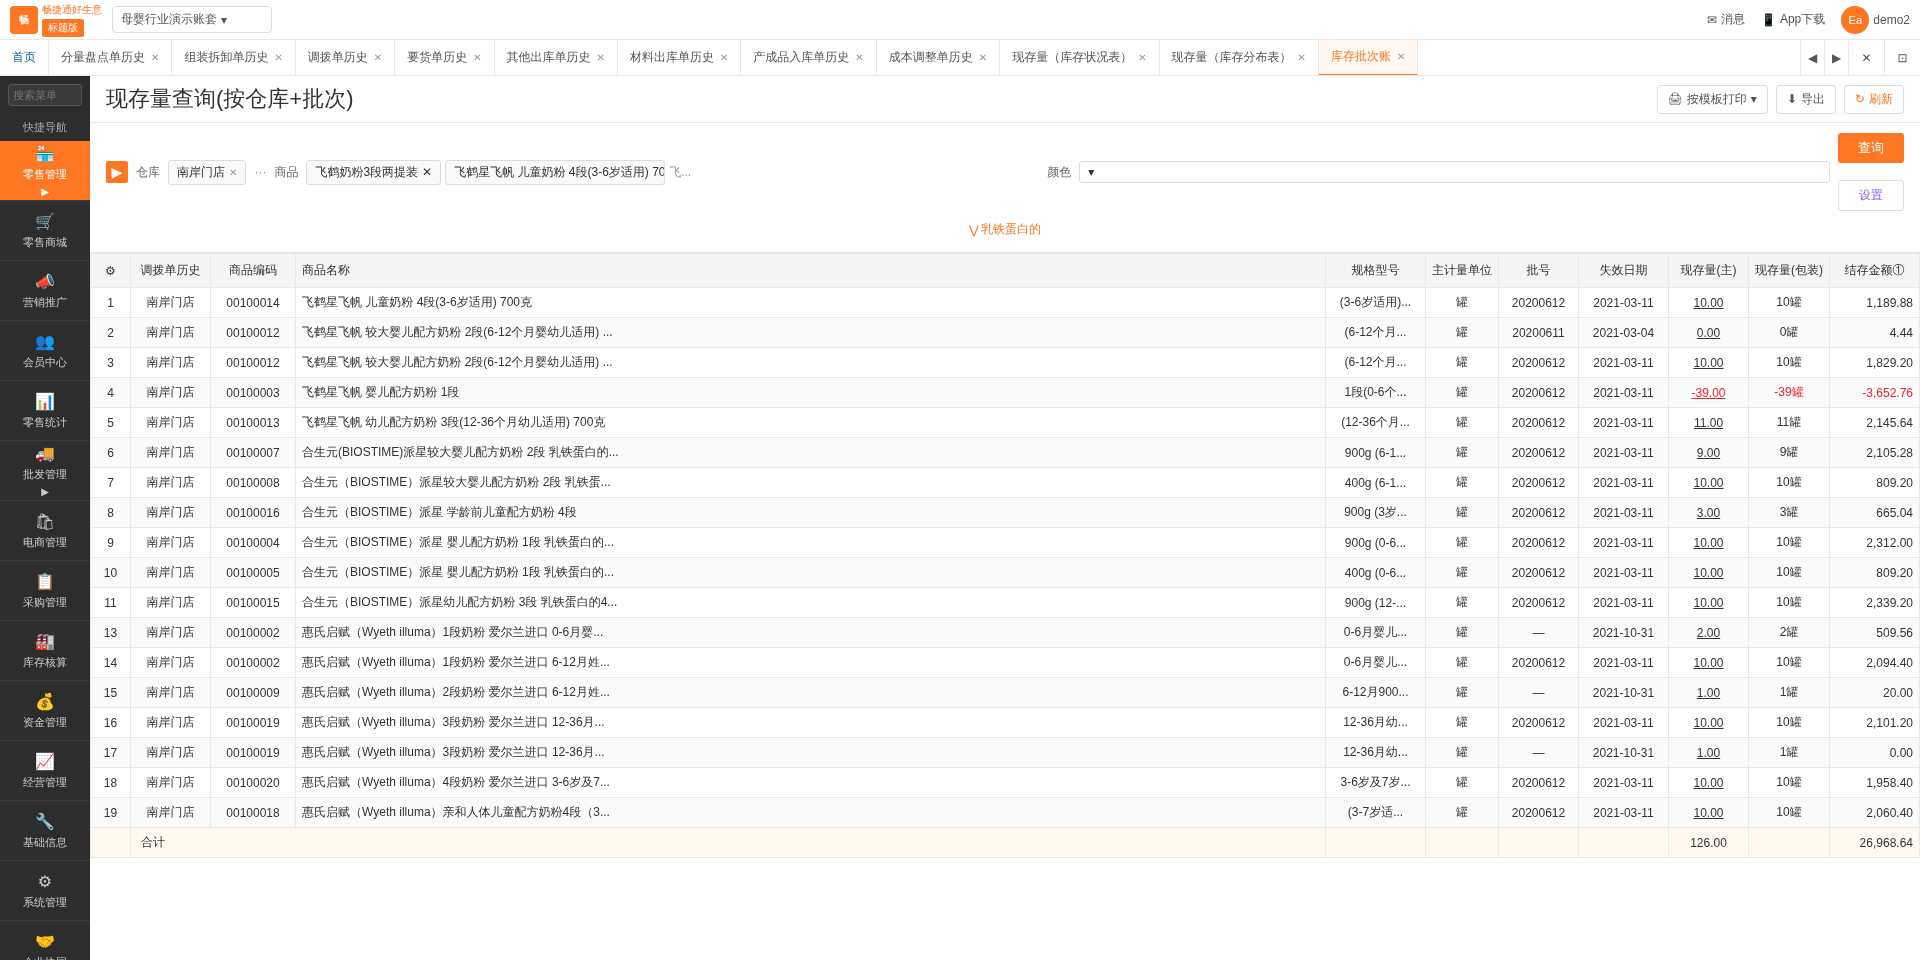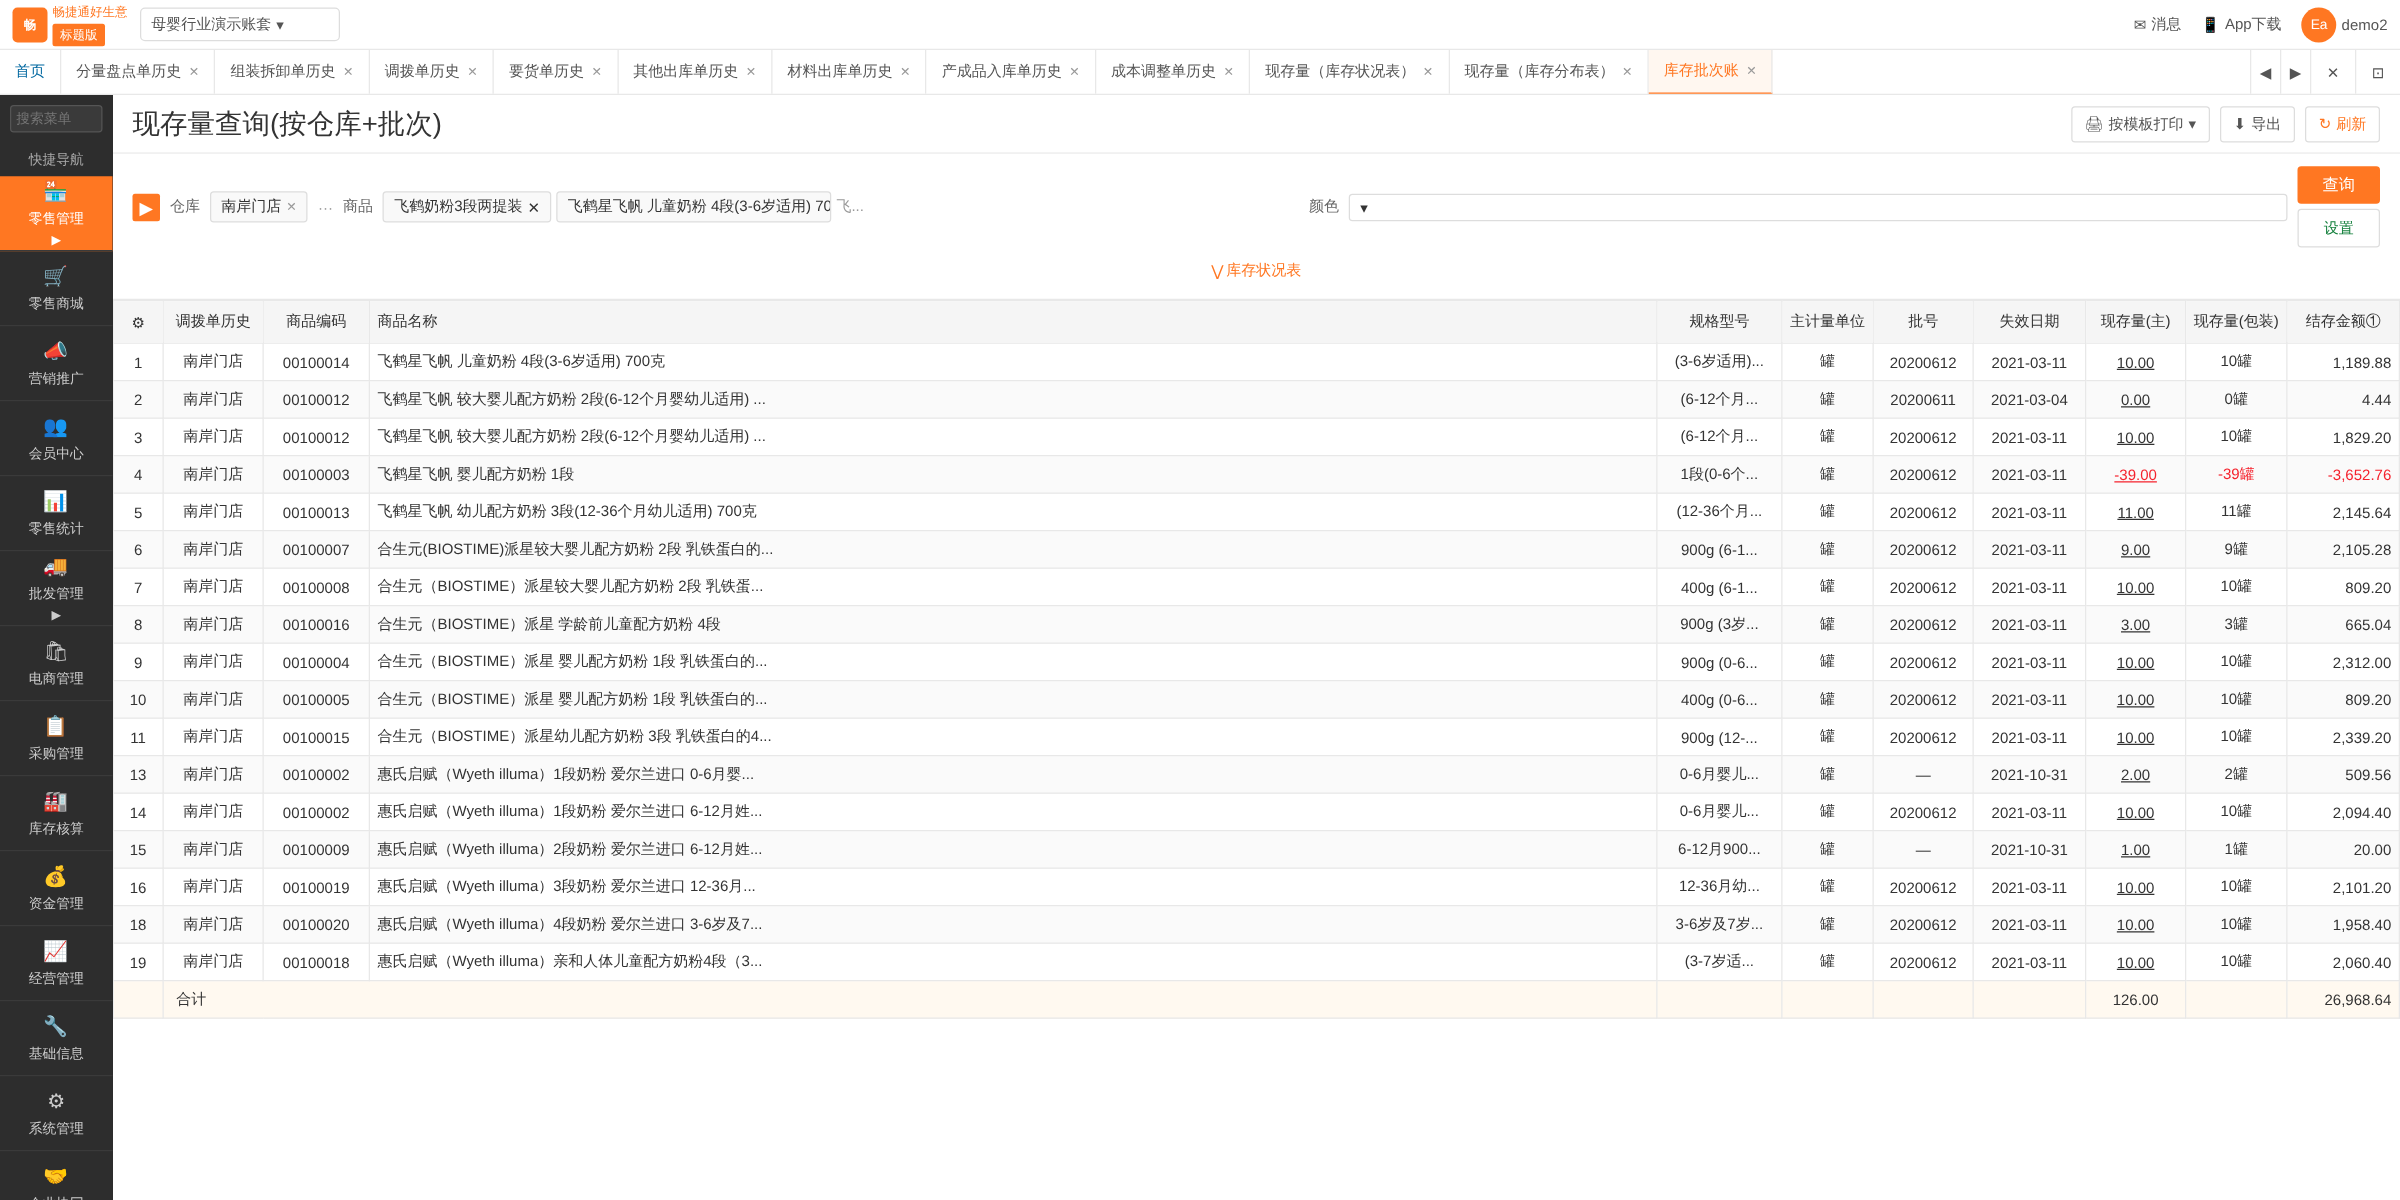--- a/index.html
+++ b/index.html
@@ -55,21 +55,21 @@
     .filter-expand-btn { background: #ff7722; color: white; border: none; width: 22px; height: 22px; border-radius: 2px; cursor: pointer; font-size: 14px; display: flex; align-items: center; justify-content: center; flex-shrink: 0; }
     .filter-label { color: #666; font-size: 12px; white-space: nowrap; }
     .filter-tag { display: flex; align-items: center; gap: 4px; padding: 3px 8px; border: 1px solid #ddd; border-radius: 3px; background: #f9f9f9; font-size: 12px; color: #333; }
     .filter-tag .tag-close { color: #999; cursor: pointer; font-size: 10px; }
     .filter-dots { color: #999; cursor: pointer; }
     .filter-product-tags { display: flex; align-items: center; gap: 4px; flex: 1; }
     .filter-product-tag { display: flex; align-items: center; gap: 4px; padding: 3px 8px; border: 1px solid #ddd; border-radius: 3px; background: #f9f9f9; font-size: 12px; color: #333; max-width: 220px; overflow: hidden; text-overflow: ellipsis; white-space: nowrap; }
     .filter-select { display: flex; align-items: center; gap: 4px; padding: 3px 8px; border: 1px solid #ddd; border-radius: 3px; background: #fff; font-size: 12px; color: #333; cursor: pointer; }
     .expand-more { display: flex; align-items: center; justify-content: center; padding: 4px; color: #ff7722; font-size: 12px; cursor: pointer; gap: 2px; margin-top: 6px; }
     .btn-query { background: #ff7722; color: white; border: none; padding: 6px 20px; border-radius: 3px; cursor: pointer; font-size: 13px; font-weight: 500; }
-    .btn-settings { background: #fff; color: #15803d; border: 1px solid #ddd; padding: 6px 14px; border-radius: 3px; cursor: pointer; font-size: 12px; margin-top: 0; display: block; width: 100%; }
+    .btn-settings { background: #fff; color: #8b5cf6; border: 1px solid #ddd; padding: 6px 14px; border-radius: 3px; cursor: pointer; font-size: 12px; margin-top: 13px; display: block; width: 100%; }
     .query-btn-group { display: flex; flex-direction: column; align-items: center; gap: 4px; margin-left: auto; }
 
     
     .table-container { flex: 1; overflow-y: auto; background: #fff; }
     table { width: 100%; border-collapse: collapse; font-size: 12px; }
     thead { position: sticky; top: 0; z-index: 10; }
     th { background: #f5f5f5; border: 1px solid #e8e8e8; padding: 8px 6px; text-align: center; font-weight: 500; color: #333; white-space: nowrap; }
     td { border: 1px solid #e8e8e8; padding: 6px 6px; text-align: center; color: #333; white-space: nowrap; }
     tr:nth-child(even) td { background: #fafafa; }
     .text-right { text-align: right; }
@@ -263,21 +263,21 @@
         </div>
 
         <div class="query-btn-group">
           <button class="btn-query">查询</button>
           <button class="btn-settings">设置</button>
         </div>
       </div>
 
       <div class="expand-more">
         <span>⋁</span>
-        <span>库存状况表</span>
+        <span>乳铁蛋白的</span>
       </div>
     </div>
 
     <div class="table-container">
       <table>
         <thead>
           <tr>
             <th class="col-num"><span>⚙</span></th>
             <th class="col-warehouse">调拨单历史</th>
             <th class="col-code">商品编码</th>
@@ -481,20 +481,33 @@
     <td class="text-left" style="padding-left:6px;">惠氏启赋（Wyeth illuma）3段奶粉 爱尔兰进口 12-36月...</td>
     <td>12-36月幼...</td>
     <td>罐</td>
     <td>20200612</td>
     <td>2021-03-11</td>
     <td style=""><span style="text-decoration:underline;cursor:pointer;">10.00</span></td>
     <td style="">10罐</td>
     <td class="text-right" style="">2,101.20</td>
   </tr>
             <tr>
+    <td>17</td>
+    <td>南岸门店</td>
+    <td>00100019</td>
+    <td class="text-left" style="padding-left:6px;">惠氏启赋（Wyeth illuma）3段奶粉 爱尔兰进口 12-36月...</td>
+    <td>12-36月幼...</td>
+    <td>罐</td>
+    <td>—</td>
+    <td>2021-10-31</td>
+    <td style=""><span style="text-decoration:underline;cursor:pointer;">1.00</span></td>
+    <td style="">1罐</td>
+    <td class="text-right" style="">0.00</td>
+  </tr>
+            <tr>
     <td>18</td>
     <td>南岸门店</td>
     <td>00100020</td>
     <td class="text-left" style="padding-left:6px;">惠氏启赋（Wyeth illuma）4段奶粉 爱尔兰进口 3-6岁及7...</td>
     <td>3-6岁及7岁...</td>
     <td>罐</td>
     <td>20200612</td>
     <td>2021-03-11</td>
     <td style=""><span style="text-decoration:underline;cursor:pointer;">10.00</span></td>
     <td style="">10罐</td>

